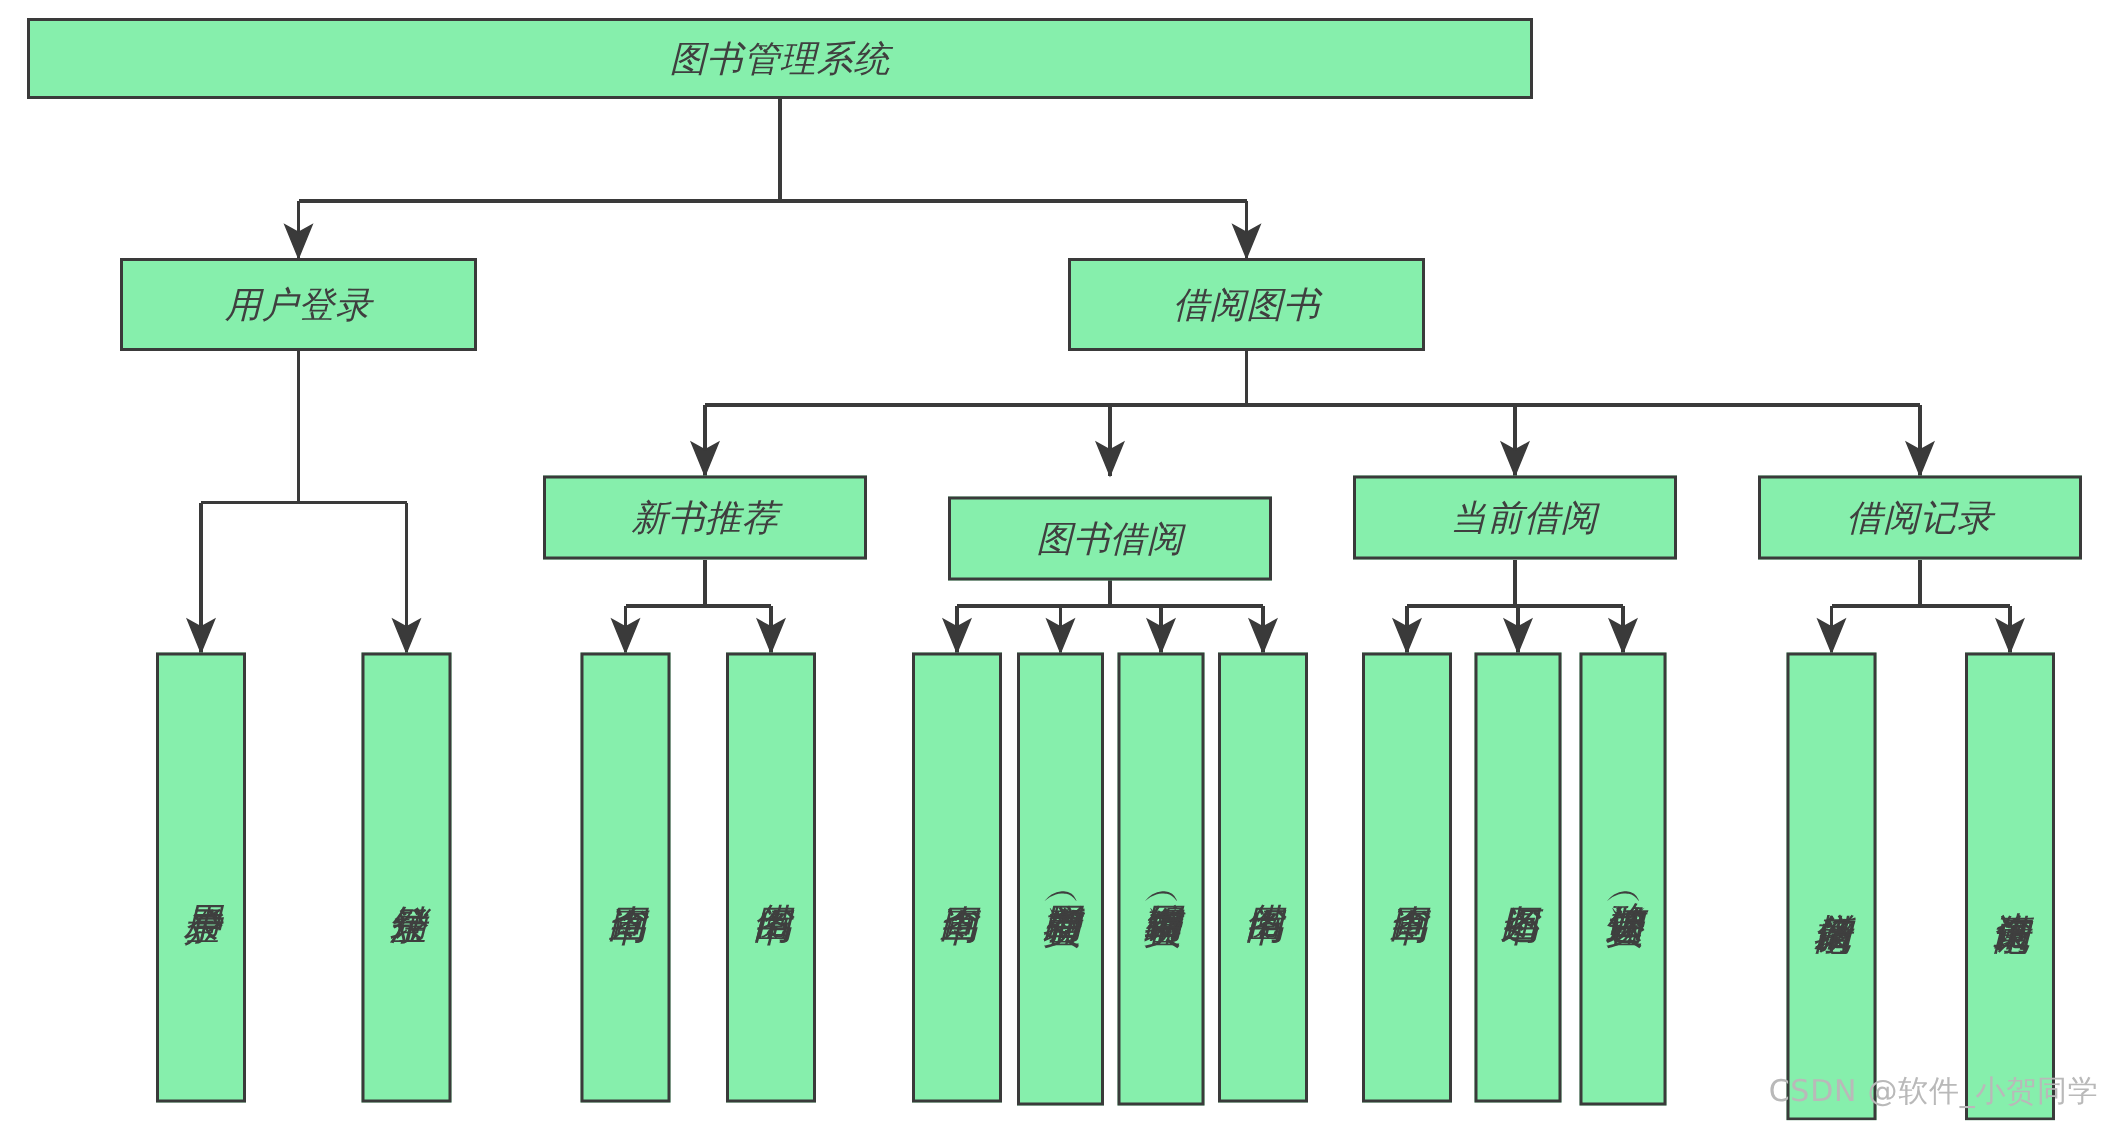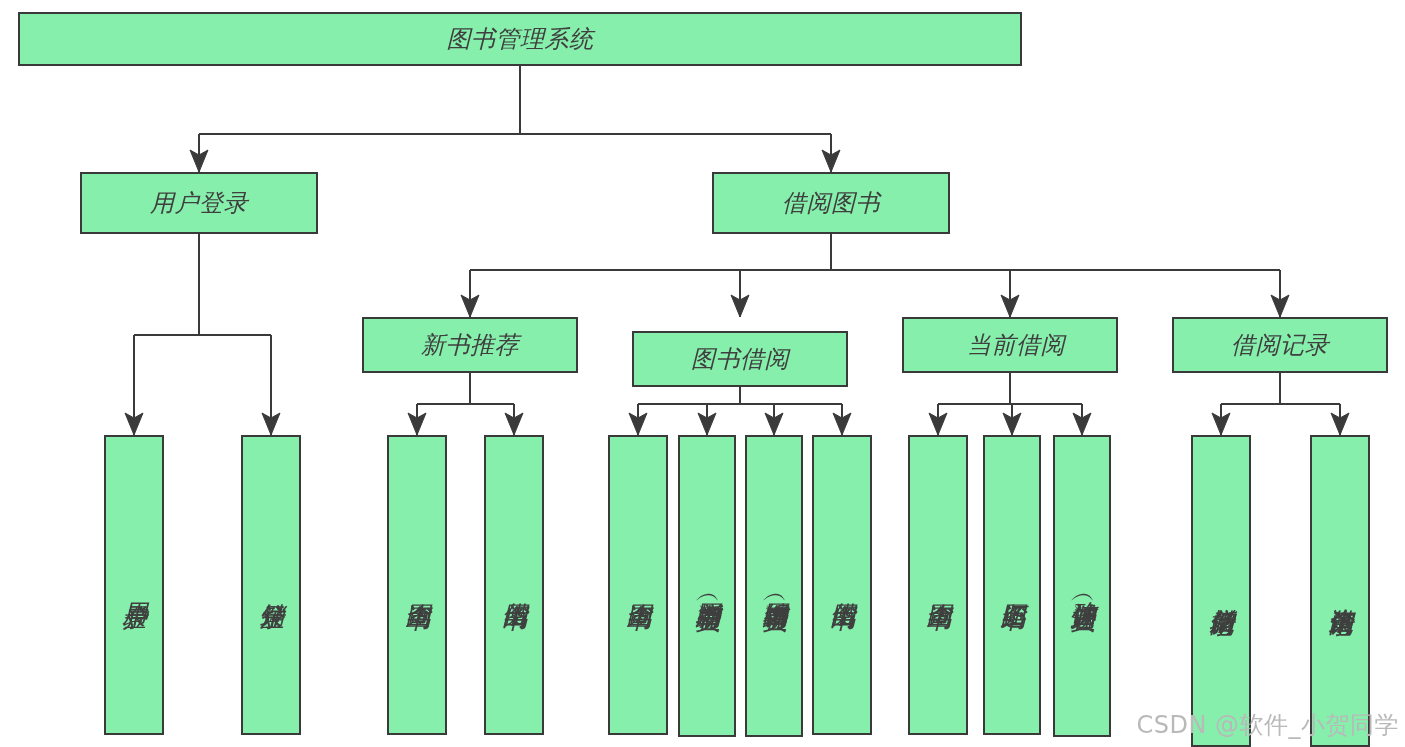--- a/index.html
+++ b/index.html
@@ -51,21 +51,21 @@
     font-size: 25px;
     line-height: 1.22;
     letter-spacing: 1px;
     white-space: nowrap;
     display: block;
   }
   #watermark {
     position: absolute;
     right: 6px;
     bottom: 6px;
-    font-size: 24px;
+    font-size: 20px;
     color: #b9b9b9;
     white-space: nowrap;
     letter-spacing: 0.5px;
     pointer-events: none;
   }
 </style>
 </head>
 <body>
 
 <div id="canvas">

